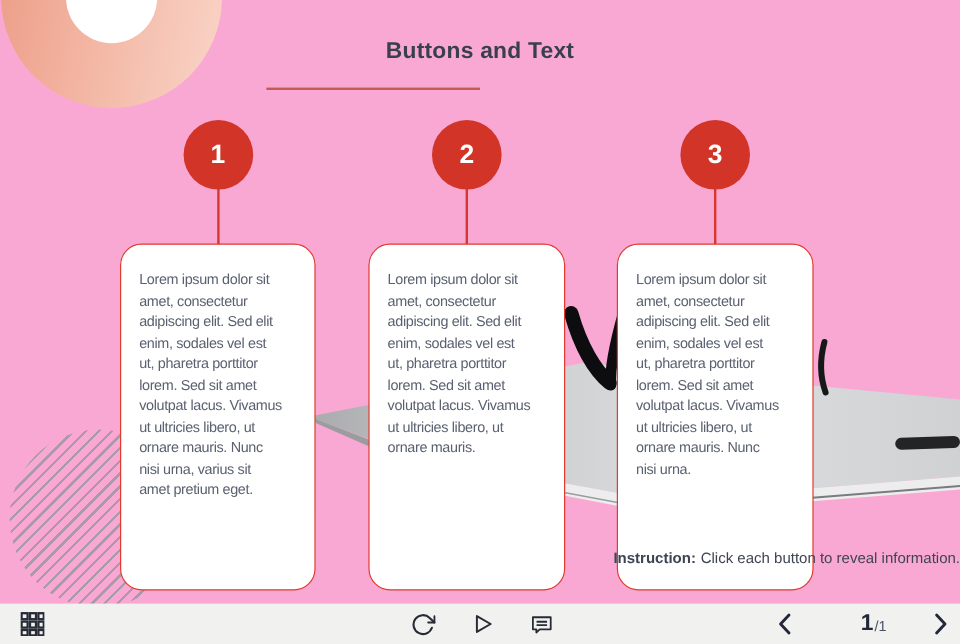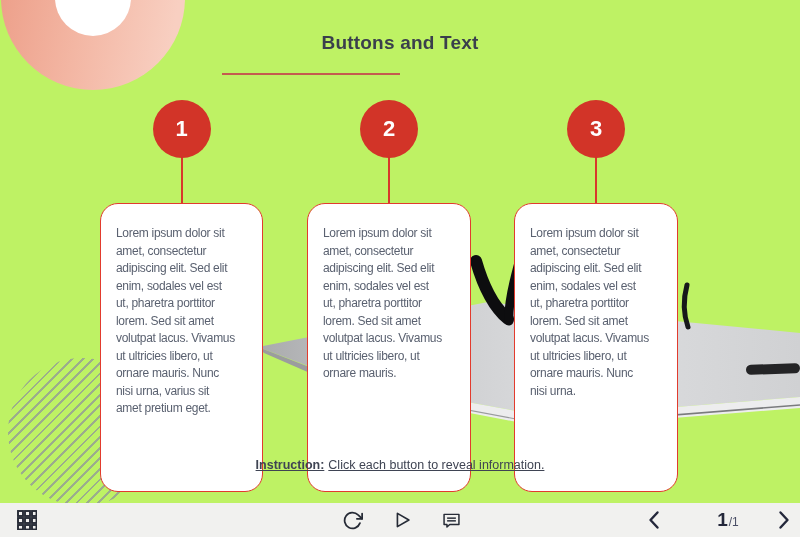--- a/index.html
+++ b/index.html
@@ -1,16 +1,16 @@
 <!DOCTYPE html>
 <html><head>
 <meta charset="utf-8">
 <style>
   html,body{margin:0;padding:0;background:#fff;}
-  .stage{position:relative;width:800px;height:537px;overflow:hidden;background:#bef264;
+  .stage{position:relative;width:800px;height:537px;overflow:hidden;background:#f9a8d4;
          font-family:"Liberation Sans",sans-serif;}
 
   
   .donut{position:absolute;left:1px;top:-94px;width:184px;height:184px;border-radius:50%;
          background:linear-gradient(100deg,#ec9c86 0%,#f3b6a3 45%,#f8cfc1 90%);z-index:1;}
   .donut::after{content:"";position:absolute;inset:54px;border-radius:50%;background:#fff;}
   .hatch-circle{position:absolute;left:8px;top:358px;width:148px;height:148px;border-radius:50%;
          background:repeating-linear-gradient(135deg,#90969a 0 2px,transparent 2px 7.5px);
          opacity:.75;z-index:1;}
   .photo{position:absolute;left:250px;top:245px;z-index:2;}
@@ -30,22 +30,22 @@
          border-radius:50%;background:#d23428;color:#fff;font-size:22px;font-weight:700;
          display:flex;align-items:center;justify-content:center;cursor:pointer;z-index:2;}
   .connector{position:absolute;left:50%;transform:translateX(-50%);top:55px;width:2px;height:50px;
          background:#d8382b;z-index:1;}
   .card{position:absolute;left:0;right:0;top:103px;height:289px;background:#fff;
          border:1.6px solid #e23b2e;border-radius:18px;box-sizing:border-box;z-index:2;}
   .card p{margin:0;padding:21px 13px 0 15px;font-size:12px;line-height:17.5px;
          letter-spacing:-0.3px;color:#5a6170;white-space:pre-line;}
 
   
-  .instruction{position:absolute;left:0;right:0;top:458px;text-align:center;font-size:12.5px;
-         color:#3f4453;z-index:4;text-decoration:underline;}
+  .instruction{position:absolute;left:0;right:0;top:458px;text-align:right;font-size:12.5px;
+         color:#3f4453;z-index:4;}
   .instruction b{margin-right:4px;}
 
   
   .player-bar{position:absolute;left:0;top:503px;width:800px;height:34px;background:#f1f1ef;z-index:6;}
   .pbtn{position:absolute;top:4px;width:26px;height:26px;display:flex;align-items:center;
         justify-content:center;background:transparent;border:none;padding:0;cursor:pointer;}
   .pbtn svg{display:block;}
   .menu-btn{left:14px;}
   .replay-btn{left:339px;}
   .play-btn{left:389px;}

